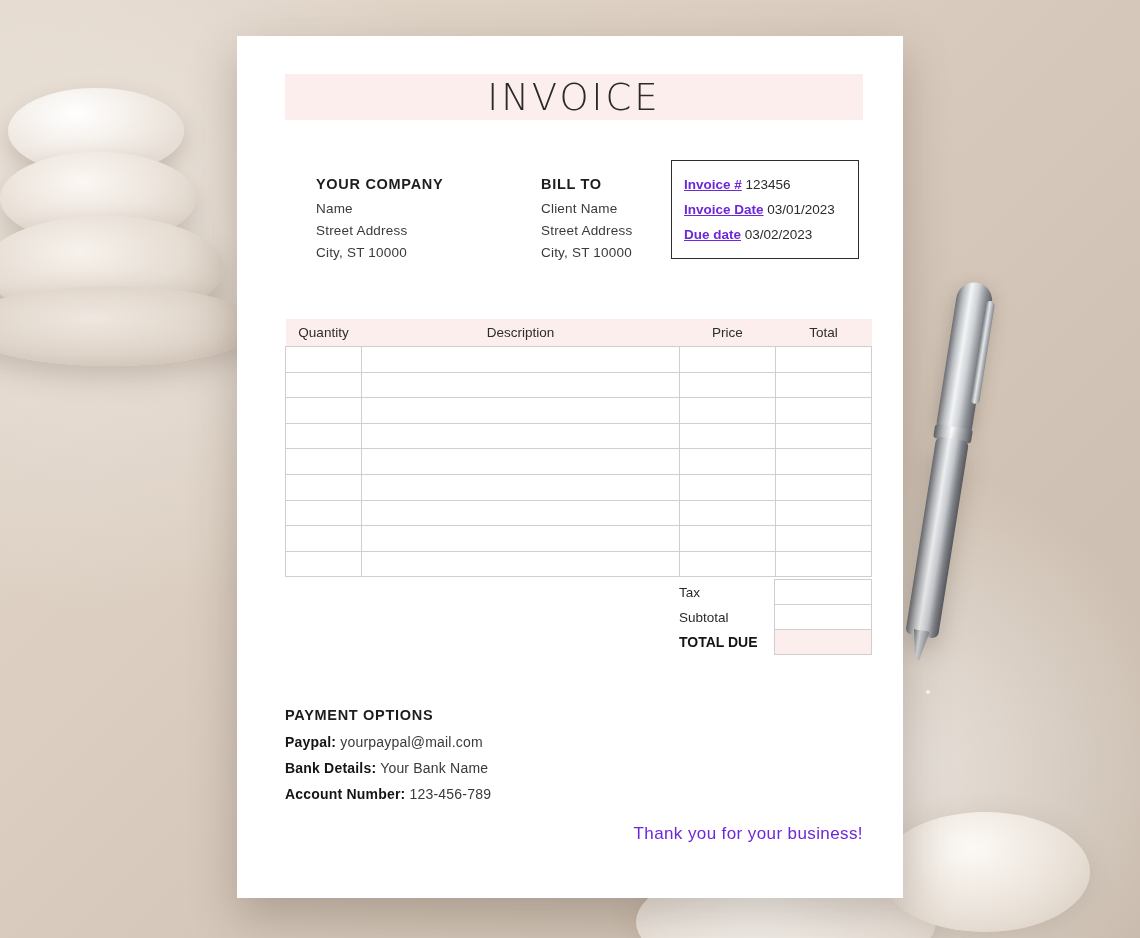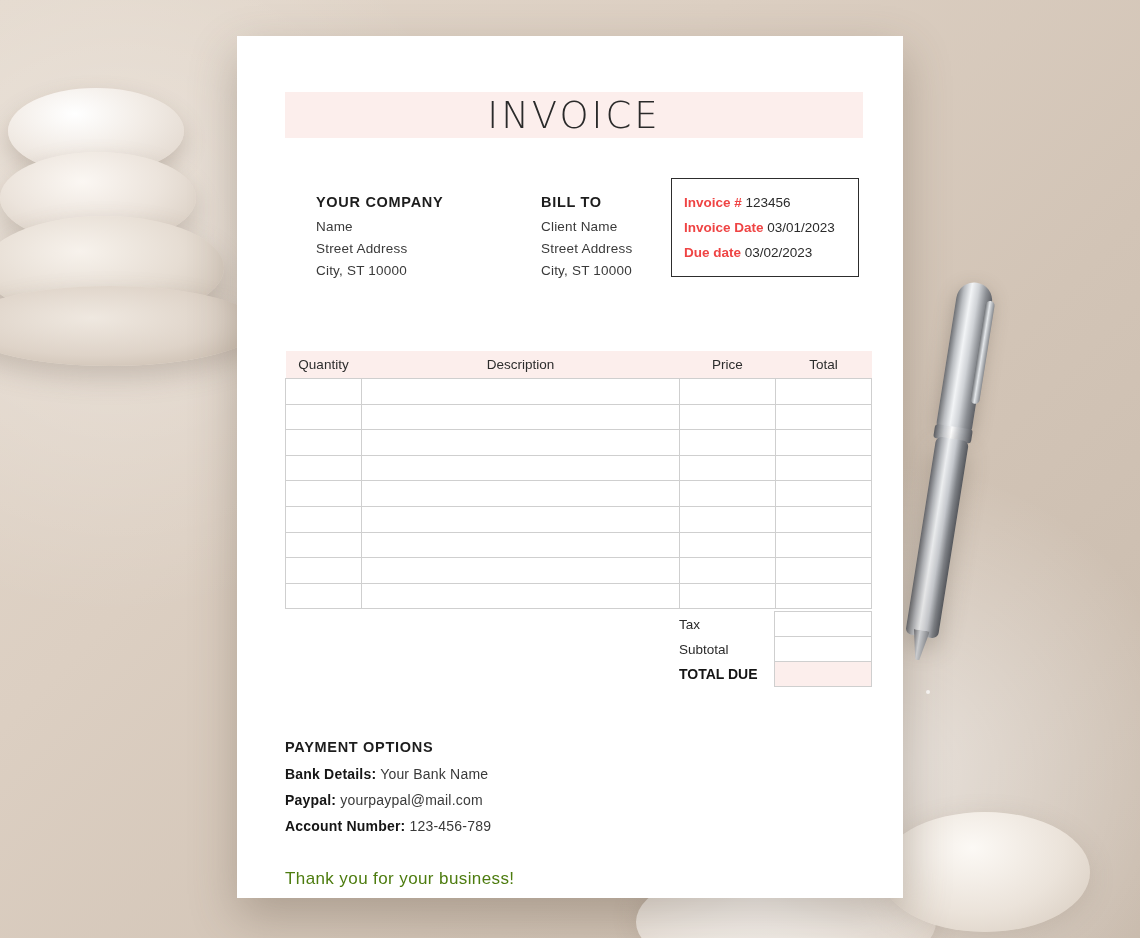--- a/index.html
+++ b/index.html
@@ -113,21 +113,21 @@
     left: 237px;
     top: 36px;
     width: 666px;
     height: 862px;
     background: #ffffff;
     box-shadow: 0 18px 44px rgba(92,76,60,0.33);
   }
   .inner {
     position: absolute;
     left: 48px;
-    top: 56px;
+    top: 38px;
     width: 578px;
   }
 
   .title-band {
     background: #fceeec;
     height: 46px;
     display: flex;
     align-items: center;
     justify-content: center;
   }
@@ -175,26 +175,27 @@
   }
   .meta-row {
     font-size: 13.5px;
     color: #2b2b2b;
     margin-bottom: 10px;
     white-space: nowrap;
   }
   .meta-row:last-child { margin-bottom: 0; }
   .meta-row b {
     font-weight: 700;
-    color: #ef4444;
+    color: #6d28d9;
+    text-decoration: underline;
   }
 
   
   table.items {
-    margin-top: 66px;
+    margin-top: 52px;
     border-collapse: collapse;
     width: 578px;
     table-layout: fixed;
     padding-left: 24px;
   }
   table.items th {
     background: #fceeec;
     font-weight: 400;
     font-size: 13.5px;
     color: #2d2d2d;
@@ -258,24 +259,24 @@
     color: #3a3a3a;
     margin-bottom: 10px;
     letter-spacing: 0.2px;
   }
   .pay-row b {
     color: #151515;
     font-weight: 700;
   }
 
   .thanks {
-    margin-top: 35px;
-    text-align: left;
+    margin-top: 22px;
+    text-align: right;
     font-size: 17px;
-    color: #4d7c0f;
+    color: #6d28d9;
     letter-spacing: 0.4px;
     font-weight: 300;
   }
 </style>
 </head>
 <body>
 
 <div class="scene">
   <div class="stone stone-1"></div>
   <div class="stone stone-2"></div>
@@ -416,26 +417,26 @@
         <tr>
           <td class="tl-label bold">TOTAL DUE</td>
           <td class="tl-value accent"></td>
         </tr>
       </tbody>
     </table>
 
     <div class="payments">
       <h3>PAYMENT OPTIONS</h3>
       <div class="pay-row">
+        <b>Paypal:</b>
+        <span>yourpaypal@mail.com</span>
+      </div>
+      <div class="pay-row">
         <b>Bank Details:</b>
         <span>Your Bank Name</span>
-      </div>
-      <div class="pay-row">
-        <b>Paypal:</b>
-        <span>yourpaypal@mail.com</span>
       </div>
       <div class="pay-row">
         <b>Account Number:</b>
         <span>123-456-789</span>
       </div>
     </div>
 
     <div class="thanks">Thank you for your business!</div>
 
   </div>

